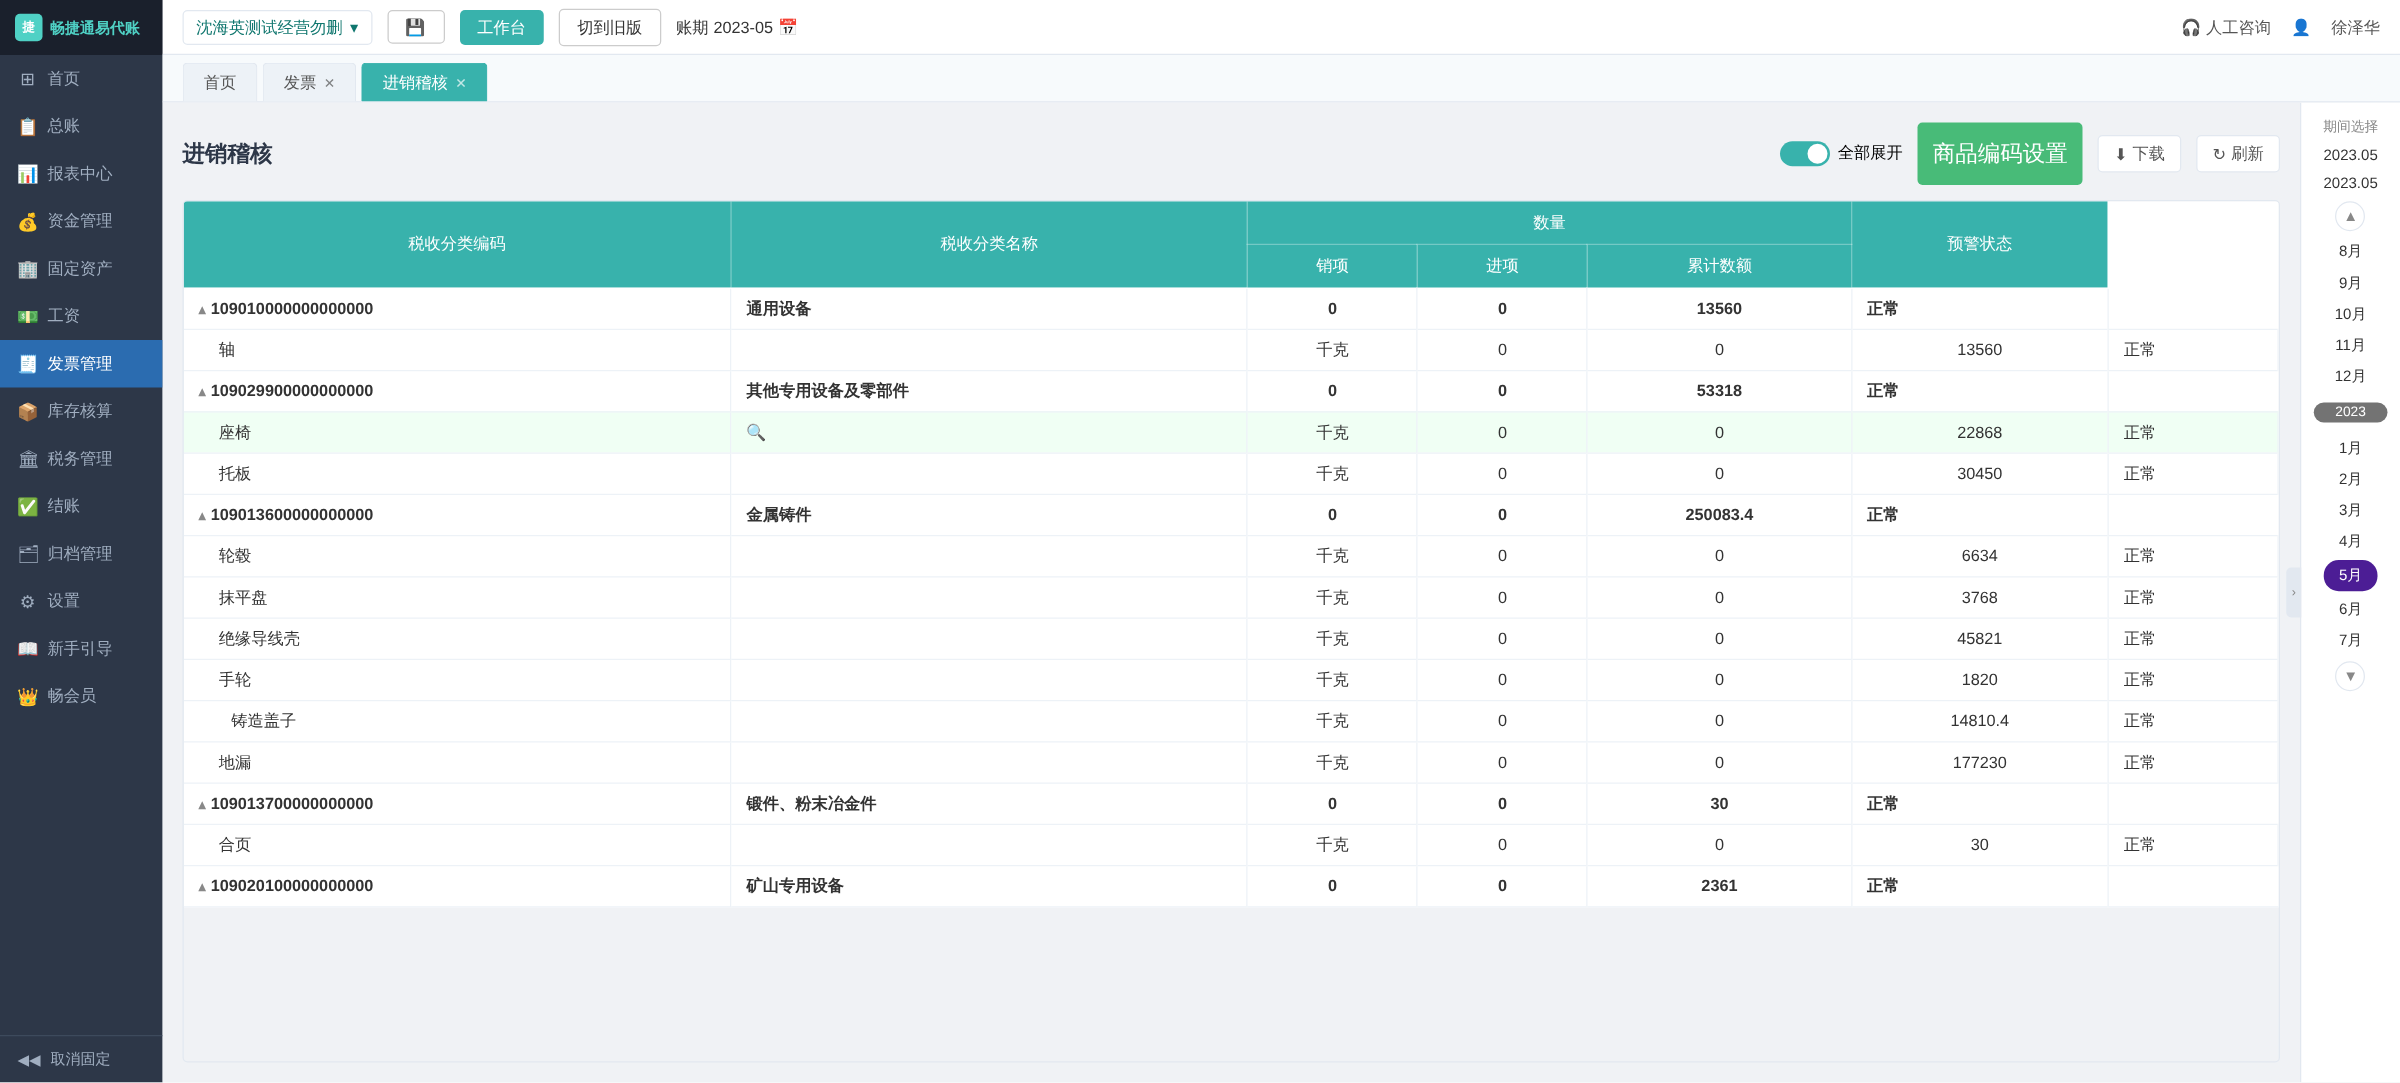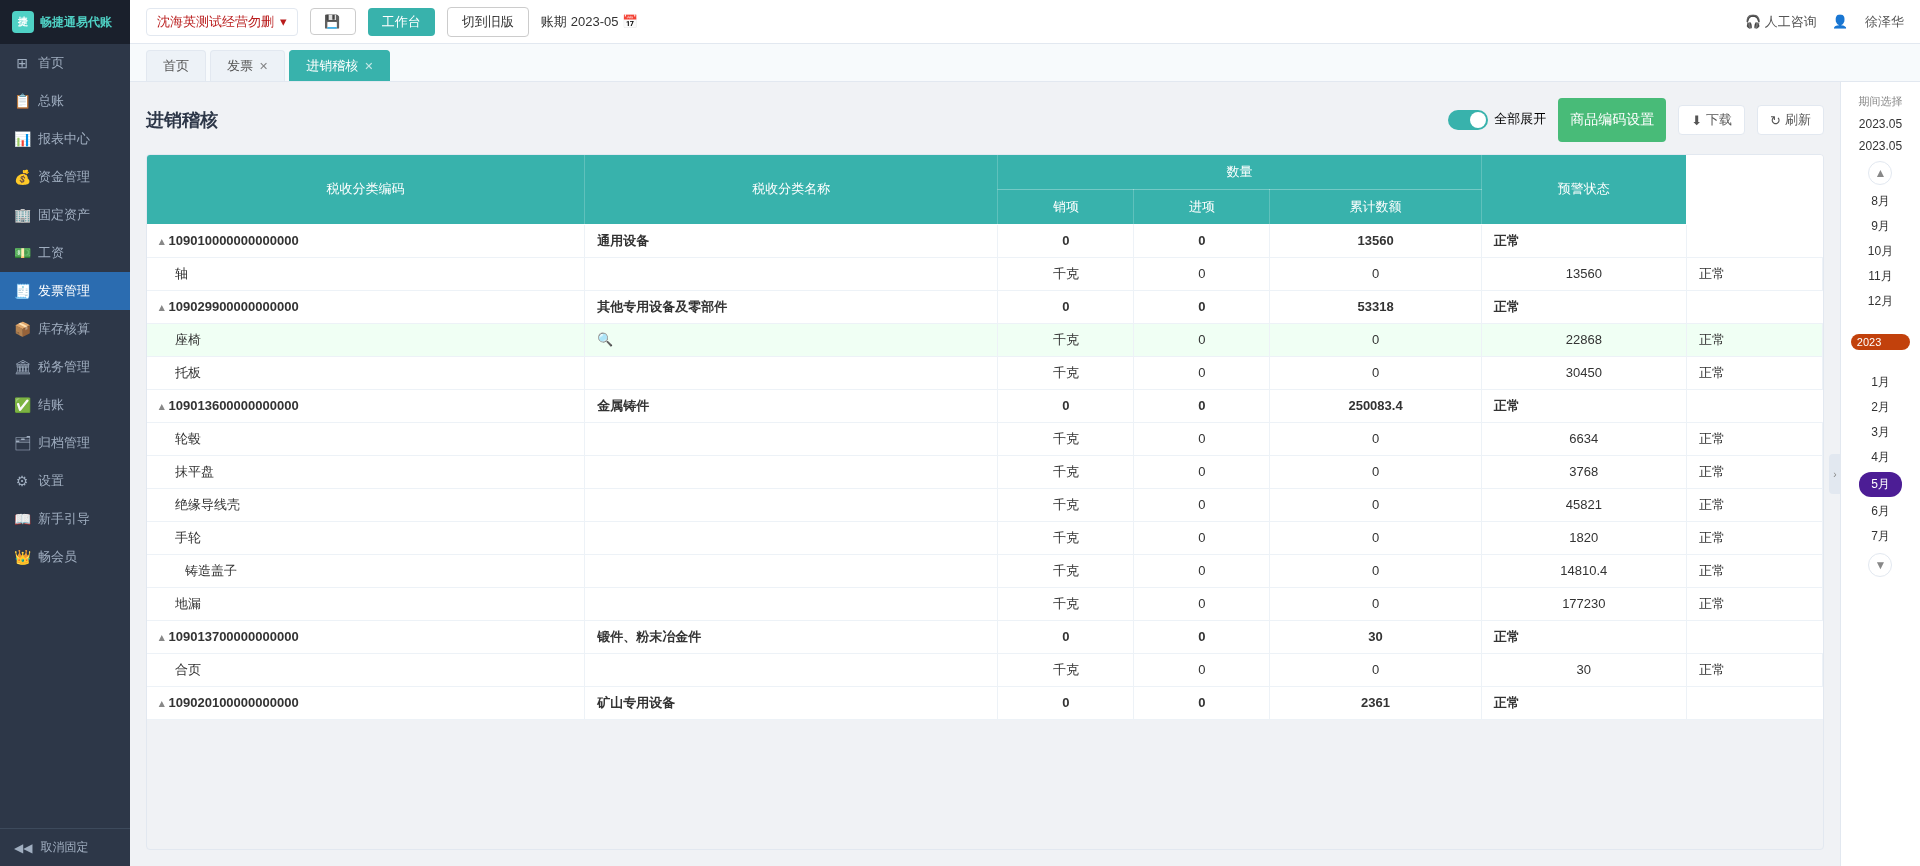--- a/index.html
+++ b/index.html
@@ -74,21 +74,21 @@
       padding: 0 16px;
       gap: 12px;
       border-bottom: 1px solid #e2e8f0;
       flex-shrink: 0;
     }
     .topbar-company {
       display: flex;
       align-items: center;
       gap: 6px;
       font-size: 13px;
-      color: #b91c1c;
+      color: #0f766e;
       border: 1px solid #e2e8f0;
       border-radius: 4px;
       padding: 4px 10px;
       cursor: pointer;
     }
     .topbar-btn {
       border: none;
       border-radius: 4px;
       padding: 5px 14px;
       cursor: pointer;
@@ -166,21 +166,21 @@
     }
     .toggle::after {
       content: '';
       width: 16px; height: 16px;
       background: white;
       border-radius: 50%;
       position: absolute;
       right: 2px; top: 2px;
     }
 
-    .btn-green { background: #48bb78; color: white; border: none; border-radius: 4px; padding: 13px 12px; font-size: 14px; cursor: pointer; }
+    .btn-green { background: #48bb78; color: white; border: none; border-radius: 4px; padding: 13px 12px; font-size: 18px; cursor: pointer; }
     .btn-action { background: white; border: 1px solid #e2e8f0; border-radius: 4px; padding: 5px 12px; font-size: 13px; cursor: pointer; display: flex; align-items: center; gap: 4px; color: #555; }
 
     
     .table-wrap {
       flex: 1;
       overflow: auto;
       border-radius: 4px;
       border: 1px solid #e2e8f0;
     }
     table {
@@ -249,26 +249,27 @@
       width: 100%;
     }
     .period-item.active-period {
       background: #4c1d95;
       color: white;
       border-radius: 12px;
       margin: 2px 8px;
       width: calc(100% - 16px);
     }
     .period-year {
-      background: #c2410c;
+      background: #737373;
       color: white;
       font-size: 11px;
       padding: 2px 6px;
       border-radius: 8px;
-      margin: 20px auto;
+      text-align: center;
+      margin: 8px auto;
     }
     .nav-arrow {
       width: 24px; height: 24px;
       border-radius: 50%;
       border: 1px solid #e2e8f0;
       display: flex; align-items: center; justify-content: center;
       cursor: pointer;
       font-size: 12px;
       color: #888;
       margin: 4px auto;

